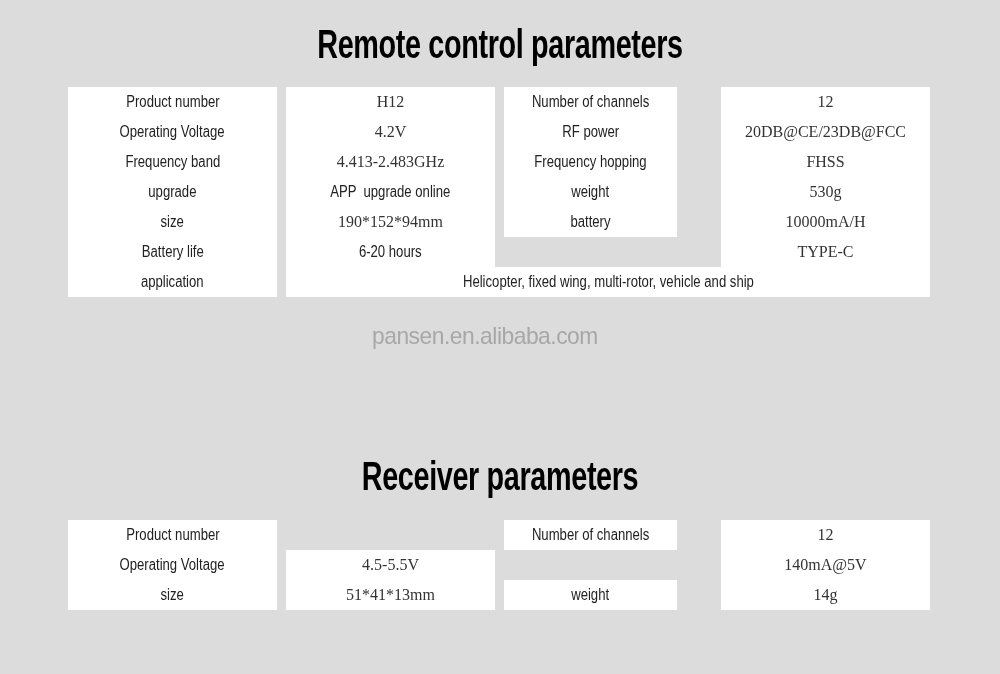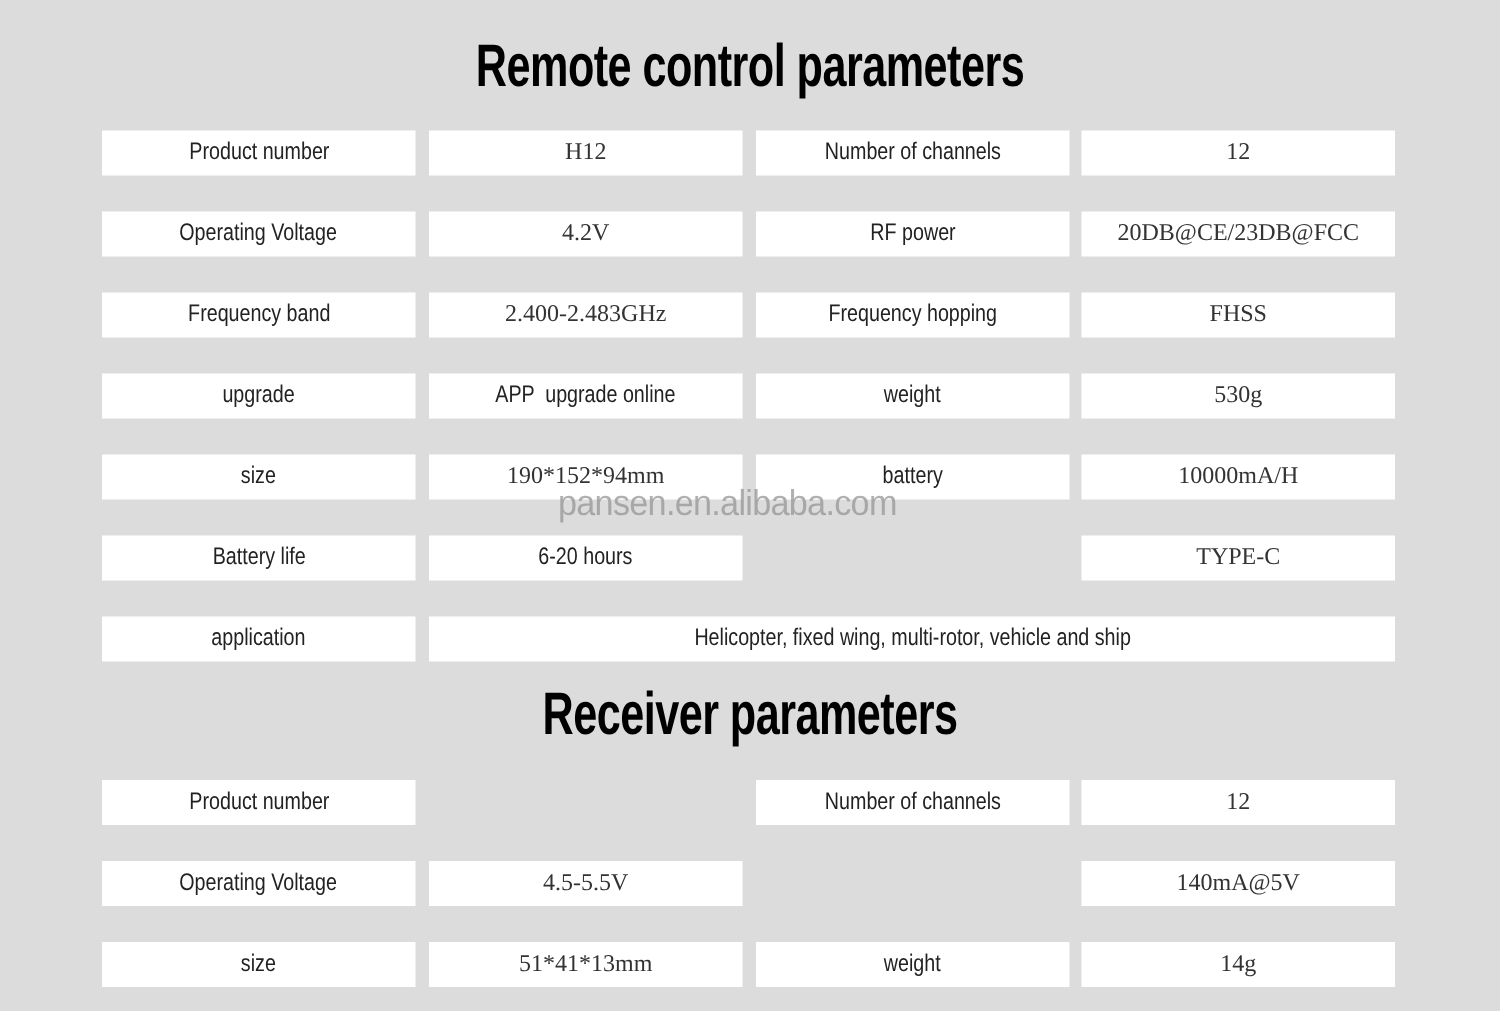--- a/index.html
+++ b/index.html
@@ -27,21 +27,21 @@
     .grid {
       position: absolute;
       left: 68px;
       width: 862px;
     }
     .grid.rc { top: 87px; }
     .grid.rx { top: 520px; }
     .row {
       position: relative;
       height: 30px;
-      margin-bottom: 24px;
+      margin-bottom: 0;
     }
     .cell {
       position: absolute;
       top: 0; height: 30px;
       background: #ffffff;
       display: flex;
       align-items: center;
       justify-content: center;
       font-size: 16px;
       white-space: nowrap;
@@ -54,21 +54,21 @@
       color: #222;
     }
     .cell .val {
       display: inline-block;
       font-size: 16px;
       color: #333;
       font-family: Liberation Serif, serif;
     }
     .c1 { left: 0;    width: 209px; }
     .c2 { left: 218px; width: 209px; }
-    .c3 { left: 436px; width: 209px; }
+    .c3 { left: 436px; width: 173px; }
     .c4 { left: 653px; width: 209px; }
     .c2wide { left: 218px; width: 644px; }
     .watermark {
       position: absolute;
       left: 372px; top: 322px;
       font-size: 24px;
       color: rgba(150,150,150,0.75);
       font-family: "Liberation Sans", sans-serif;
       pointer-events: none;
       letter-spacing: -0.5px;
@@ -108,21 +108,21 @@
       </div>
     <div class="cell c4">
         <span class="val">20DB@CE/23DB@FCC</span>
       </div>
   </div>
   <div class="row">
     <div class="cell c1">
         <span class="lbl">Frequency band</span>
       </div>
     <div class="cell c2">
-        <span class="val">2.400-2.483GHz</span>
+        <span class="val">4.413-2.483GHz</span>
       </div>
     <div class="cell c3">
         <span class="lbl">Frequency hopping</span>
       </div>
     <div class="cell c4">
         <span class="val">FHSS</span>
       </div>
   </div>
   <div class="row">
     <div class="cell c1">

